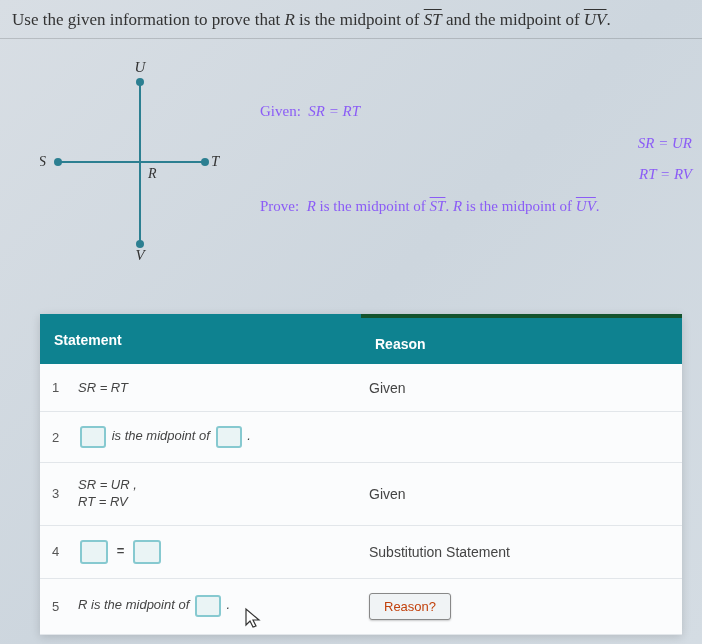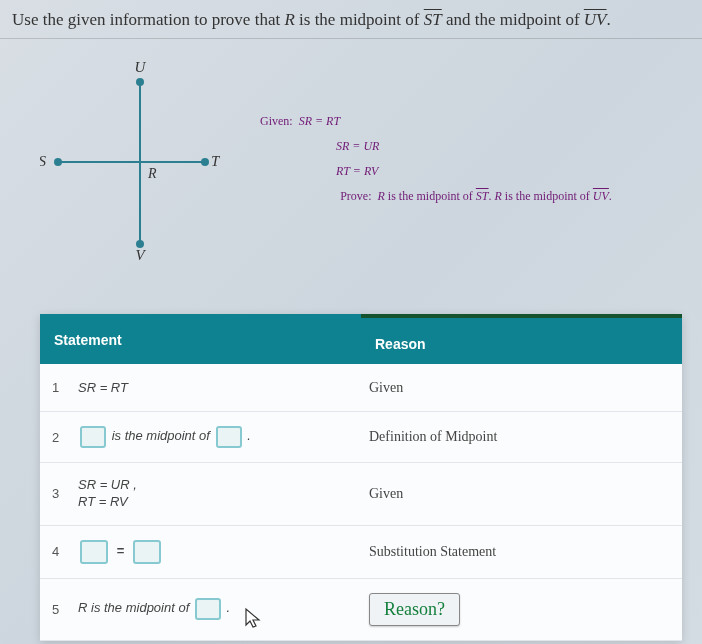--- a/index.html
+++ b/index.html
@@ -25,28 +25,28 @@
     .diagram-area {
       display: flex;
       flex-direction: row;
       padding: 15px 10px 10px 40px;
       align-items: center;
     }
     .diagram-svg { flex: 0 0 auto; }
     .given-prove {
       flex: 1;
       padding-left: 40px;
-      font-size: 12px;
+      font-size: 15px;
       line-height: 2.1;
-      color: #701a75;
+      color: #8b5cf6;
     }
     .given-prove .it { font-style: italic; }
     .given-prove .overline { text-decoration: overline; }
-    .indent-eq { margin-left: 76px; }
-    .prove-line { margin-top: 0; text-align: center; }
+    .indent-eq { margin-left: 76px; text-align: right; }
+    .prove-line { margin-top: 0; }
     .proof-table {
       margin: 40px 20px 0 40px;
       background: #f7f9fa;
       border-radius: 4px 4px 0 0;
       box-shadow: 0 2px 10px rgba(0,0,0,0.15);
     }
     .thead-row {
       display: flex;
       background: #0e8290;
       color: #fff;
@@ -75,41 +75,41 @@
       font-size: 13px;
       color: #444;
       font-family: Verdana, Arial, sans-serif;
       font-style: italic;
     }
     .trow .reason {
       flex: 1;
       padding: 14px 8px;
       font-size: 14px;
       color: #444;
-      font-family: Liberation Serif, serif;
+      font-family: Liberation Sans, sans-serif;
     }
     .blank-box {
       display: inline-block;
       width: 26px;
       height: 22px;
       border: 2px solid #86c9d0;
       background: #eaf4f5;
       border-radius: 3px;
       vertical-align: middle;
       margin: 0 2px;
     }
     .blank-box.wide { width: 28px; height: 24px; }
     .reason-btn {
       display: inline-block;
       padding: 5px 14px;
       border: 1px solid #888;
       background: #f0f3f5;
       border-radius: 3px;
-      font-size: 18px;
-      color: #15803d;
+      font-size: 13px;
+      color: #c2410c;
       box-shadow: 0 1px 2px rgba(0,0,0,0.2);
     }
     .eq-dash { font-style: normal; margin: 0 3px; font-weight: bold; }
     .cursor {
       position: absolute;
       left: 244px;
       top: 607px;
       pointer-events: none;
     }
     .stacked { display: inline-flex; flex-direction: column; line-height: 1.3; }
@@ -166,21 +166,20 @@
     <div class="reason">Given</div>
   </div>
 
   <div class="trow">
     <div class="num">2</div>
     <div class="stmt">
       <span class="blank-box"></span>
       <span> is the midpoint of </span>
       <span class="blank-box"></span> .
     </div>
-    <div class="reason">Definition of Midpoint</div>
   </div>
 
   <div class="trow">
     <div class="num">3</div>
     <div class="stmt">
       <span class="stacked">
         <span>SR = UR ,</span>
         <span>RT = RV</span>
       </span>
     </div>

